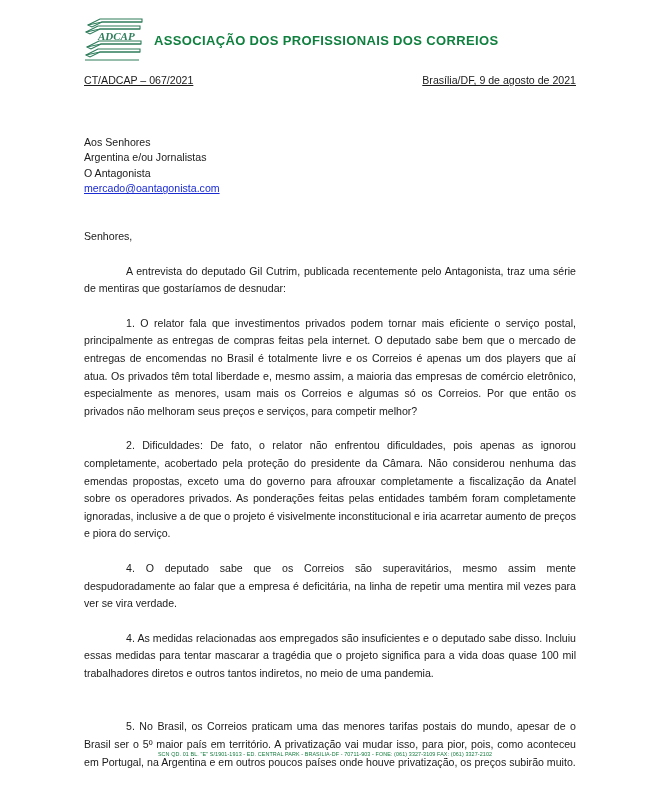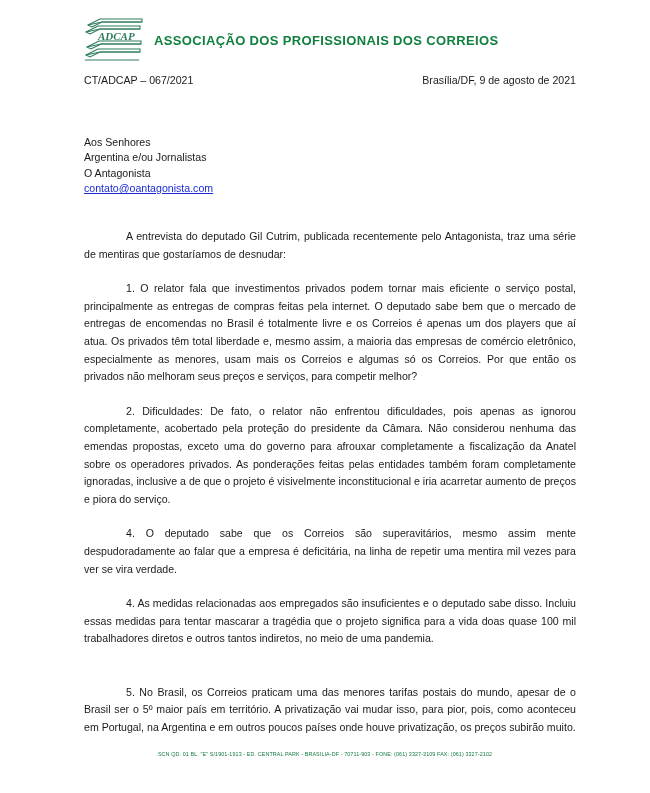--- a/index.html
+++ b/index.html
@@ -54,20 +54,21 @@
   .ref-row {
     position: absolute;
     left: 84px;
     top: 74px;
     width: 492px;
     display: flex;
     justify-content: space-between;
     align-items: baseline;
     font-size: 10.6px;
     color: #1a1a1a;
+    text-decoration: underline;
   }
 
   
   .addressee {
     position: absolute;
     left: 84px;
     top: 135px;
     font-size: 10.6px;
     line-height: 15.4px;
   }
@@ -151,24 +152,25 @@
 
   <div class="ref-row">
     <span>CT/ADCAP – 067/2021</span>
     <span>Brasília/DF, 9 de agosto de 2021</span>
   </div>
 
   <div class="addressee">
     <div>Aos Senhores</div>
     <div>Argentina e/ou Jornalistas</div>
     <div>O Antagonista</div>
-    <div><span class="email-link">contato@oantagonista.com</span></div>
+    <div><span class="email-link">mercado@oantagonista.com</span></div>
   </div>
 
   <div class="body-block">
+    <p class="salutation">Senhores,</p>
     <p class="para">A entrevista do deputado Gil Cutrim, publicada recentemente pelo Antagonista, traz uma série de mentiras que gostaríamos de desnudar:</p>
     <p class="para">1. O relator fala que investimentos privados podem tornar mais eficiente o serviço postal, principalmente as entregas de compras feitas pela internet. O deputado sabe bem que o mercado de entregas de encomendas no Brasil é totalmente livre e os Correios é apenas um dos players que aí atua. Os privados têm total liberdade e, mesmo assim, a maioria das empresas de comércio eletrônico, especialmente as menores, usam mais os Correios e algumas só os Correios. Por que então os privados não melhoram seus preços e serviços, para competir melhor?</p>
     <p class="para">2. Dificuldades: De fato, o relator não enfrentou dificuldades, pois apenas as ignorou completamente, acobertado pela proteção do presidente da Câmara. Não considerou nenhuma das emendas propostas, exceto uma do governo para afrouxar completamente a fiscalização da Anatel sobre os operadores privados. As ponderações feitas pelas entidades também foram completamente ignoradas, inclusive a de que o projeto é visivelmente inconstitucional e iria acarretar aumento de preços e piora do serviço.</p>
     <p class="para">4. O deputado sabe que os Correios são superavitários, mesmo assim mente despudoradamente ao falar que a empresa é deficitária, na linha de repetir uma mentira mil vezes para ver se vira verdade.</p>
     <p class="para">4. As medidas relacionadas aos empregados são insuficientes e o deputado sabe disso. Incluiu essas medidas para tentar mascarar a tragédia que o projeto significa para a vida doas quase 100 mil trabalhadores diretos e outros tantos indiretos, no meio de uma pandemia.</p>
     <p class="para">5. No Brasil, os Correios praticam uma das menores tarifas postais do mundo, apesar de o Brasil ser o 5º maior país em território. A privatização vai mudar isso, para pior, pois, como aconteceu em Portugal, na Argentina e em outros poucos países onde houve privatização, os preços subirão muito.</p>
   </div>
 
   <div class="footer">
     <div class="footer-line">SCN QD. 01 BL. "E" S/1901-1913 - ED. CENTRAL PARK - BRASILIA-DF - 70711-903 - FONE: (061) 3327-3109  FAX:  (061) 3327-2102</div>

